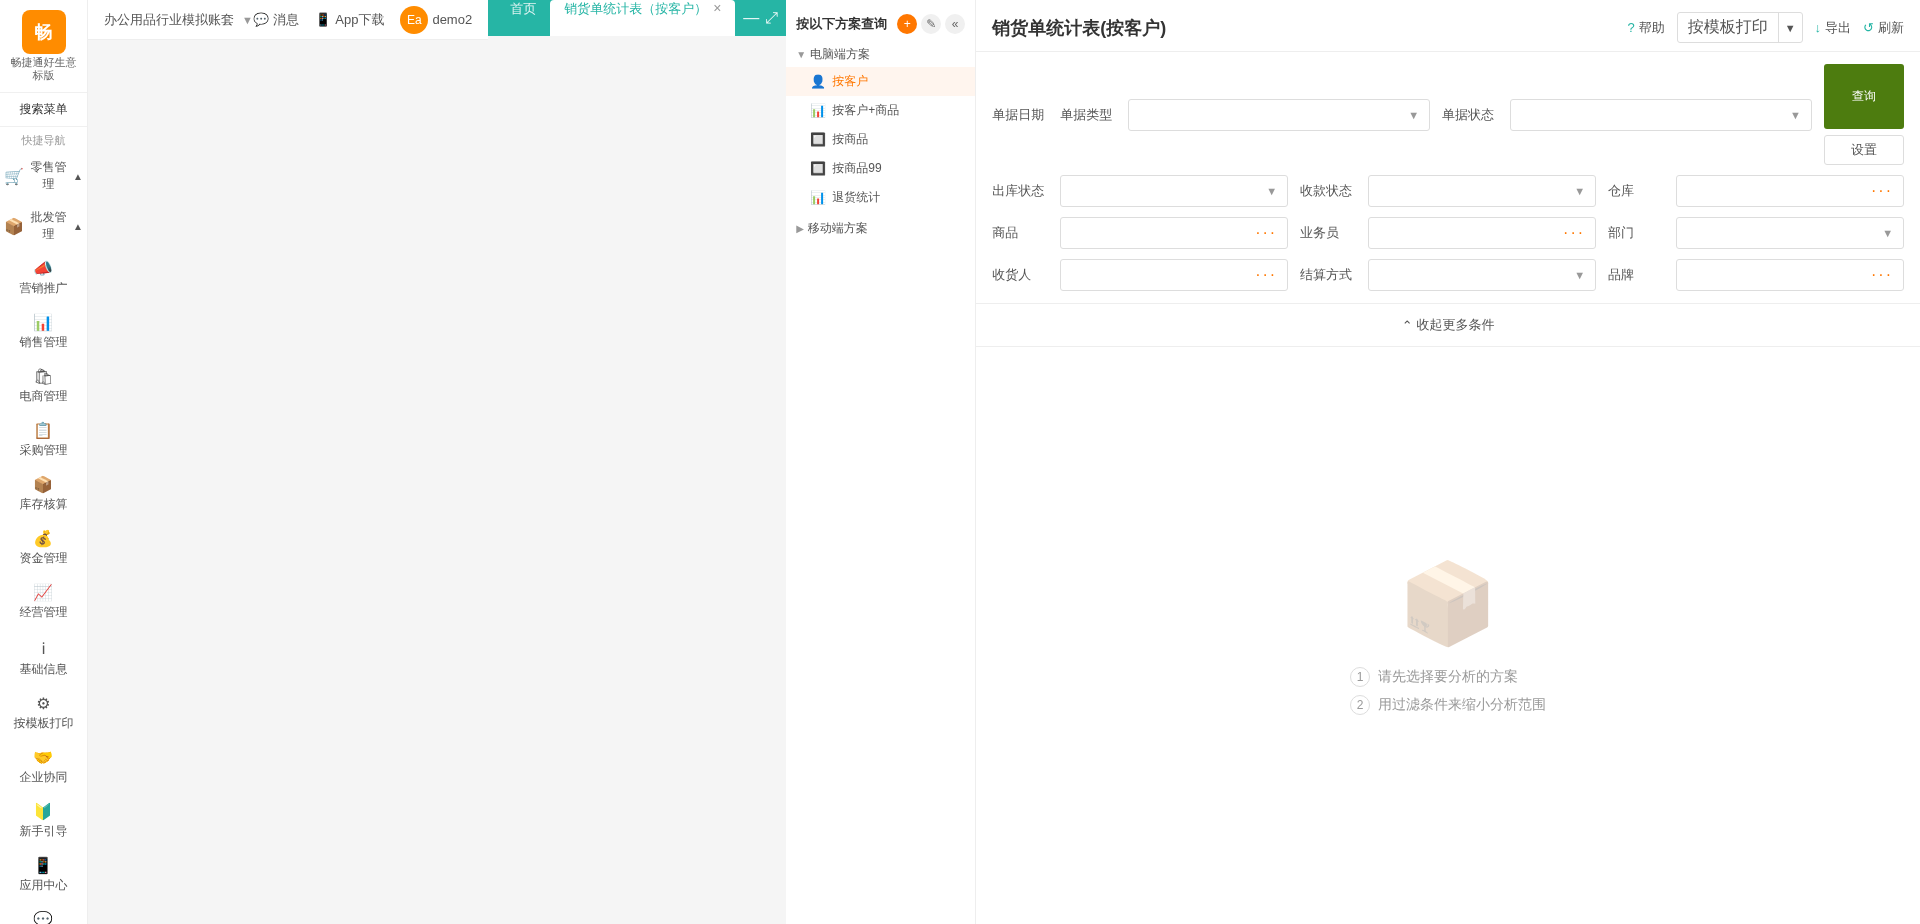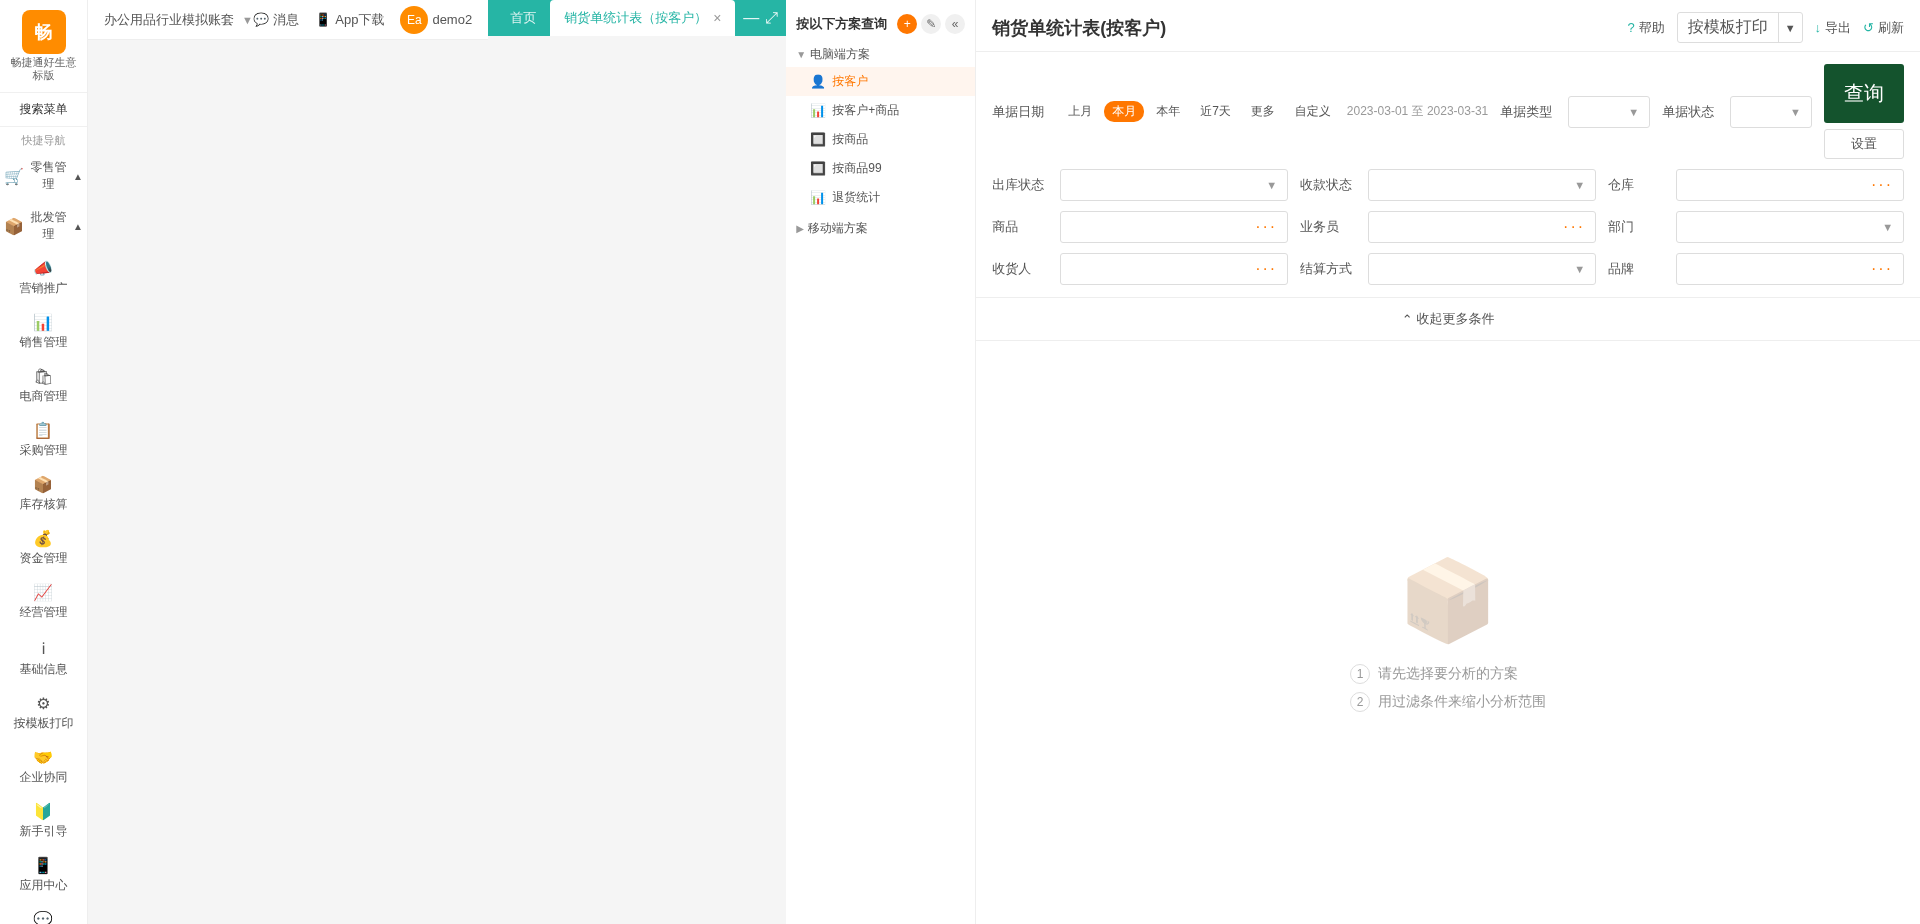--- a/index.html
+++ b/index.html
@@ -24,21 +24,21 @@
     
     .top-header { height: 40px; background: #fff; border-bottom: 1px solid #eee; display: flex; align-items: center; padding: 0 16px; justify-content: space-between; flex-shrink: 0; }
     .top-header-left { display: flex; align-items: center; gap: 8px; color: #555; font-size: 13px; }
     .top-header-left .dropdown-arrow { font-size: 11px; color: #999; cursor: pointer; }
     .top-header-right { display: flex; align-items: center; gap: 16px; color: #555; font-size: 13px; }
     .top-header-right .item { display: flex; align-items: center; gap: 4px; cursor: pointer; }
     .avatar { width: 28px; height: 28px; background: #ff8c00; border-radius: 50%; display: flex; align-items: center; justify-content: center; color: white; font-size: 12px; }
 
     
     .tab-bar { height: 36px; background: #26b5a5; display: flex; align-items: center; padding: 0 8px; gap: 0; flex-shrink: 0; }
-    .tab { padding: 0 14px; height: 36px; display: flex; align-items: center; gap: 6px; color: rgba(255,255,255,0.85); font-size: 13px; cursor: pointer; position: relative; }
+    .tab { padding: 0 14px; height: 36px; display: flex; align-items: flex-start; gap: 6px; color: rgba(255,255,255,0.85); font-size: 13px; cursor: pointer; position: relative; }
     .tab.active { background: #fff; color: #26b5a5; border-radius: 4px 4px 0 0; }
     .tab .close-btn { font-size: 14px; color: rgba(255,255,255,0.7); cursor: pointer; }
     .tab.active .close-btn { color: #999; }
     .tab-spacer { flex: 1; }
     .tab-bar-right { display: flex; align-items: center; gap: 6px; margin-left: 8px; }
     .tab-bar-btn { color: rgba(255,255,255,0.9); cursor: pointer; font-size: 16px; background: none; border: none; }
 
     
     .content { flex: 1; display: flex; overflow: hidden; background: #f5f5f5; }
 
@@ -81,21 +81,21 @@
     .date-range { font-size: 12px; color: #999; margin-left: 4px; }
     .filter-select { flex: 1; border: 1px solid #ddd; border-radius: 3px; padding: 5px 10px; font-size: 13px; color: #555; display: flex; align-items: center; justify-content: space-between; cursor: pointer; background: #fff; height: 32px; }
     .filter-select .arrow { color: #999; font-size: 11px; }
     .filter-select .dots { color: #ff7700; font-size: 16px; letter-spacing: 2px; cursor: pointer; }
 
     
     .collapse-row { display: flex; align-items: center; justify-content: center; padding: 8px 0; background: #fff; border-bottom: 1px solid #eee; }
     .collapse-btn { display: flex; align-items: center; gap: 4px; color: #555; font-size: 13px; cursor: pointer; padding: 4px 12px; border-radius: 3px; }
 
     
-    .query-btn { background: #14532d; color: white; border: none; border-radius: 3px; padding: 16px 20px; font-size: 20px; cursor: pointer; white-space: nowrap; }
+    .query-btn { background: #4d7c0f; color: white; border: none; border-radius: 3px; padding: 24px 20px; font-size: 12px; cursor: pointer; white-space: nowrap; }
     .settings-btn { background: #fff; color: #555; border: 1px solid #ddd; border-radius: 3px; padding: 5px 16px; font-size: 13px; cursor: pointer; white-space: nowrap; margin-top: 6px; }
     .btn-col { display: flex; flex-direction: column; align-items: stretch; min-width: 80px; }
 
     
     .empty-state { flex: 1; display: flex; flex-direction: column; align-items: center; justify-content: center; background: #fff; }
     .empty-icon { font-size: 80px; margin-bottom: 16px; opacity: 0.3; }
     .empty-tips { display: flex; flex-direction: column; gap: 8px; }
     .empty-tip { display: flex; align-items: center; gap: 8px; font-size: 14px; color: #999; }
     .tip-num { width: 20px; height: 20px; border-radius: 50%; border: 1px solid #ddd; display: flex; align-items: center; justify-content: center; font-size: 12px; color: #999; flex-shrink: 0; }
   </style>
@@ -286,29 +286,20 @@
             <span class="icon">↺</span>
             <span>刷新</span>
           </div>
         </div>
       </div>
 
       <div class="filter-area">
 
         <div class="filter-row">
           <span class="filter-label">单据日期</span>
-          <div class="date-shortcuts">
-            <span class="date-shortcut">上月</span>
-            <span class="date-shortcut active">本月</span>
-            <span class="date-shortcut">本年</span>
-            <span class="date-shortcut">近7天</span>
-            <span class="date-shortcut">更多</span>
-            <span class="date-shortcut">自定义</span>
-            <span class="date-range">2023-03-01 至 2023-03-31</span>
-          </div>
 
           <span class="filter-label">单据类型</span>
           <div class="filter-select">
             <span></span>
             <span class="arrow">▼</span>
           </div>
 
           <span class="filter-label">单据状态</span>
           <div class="filter-select">
             <span></span>

